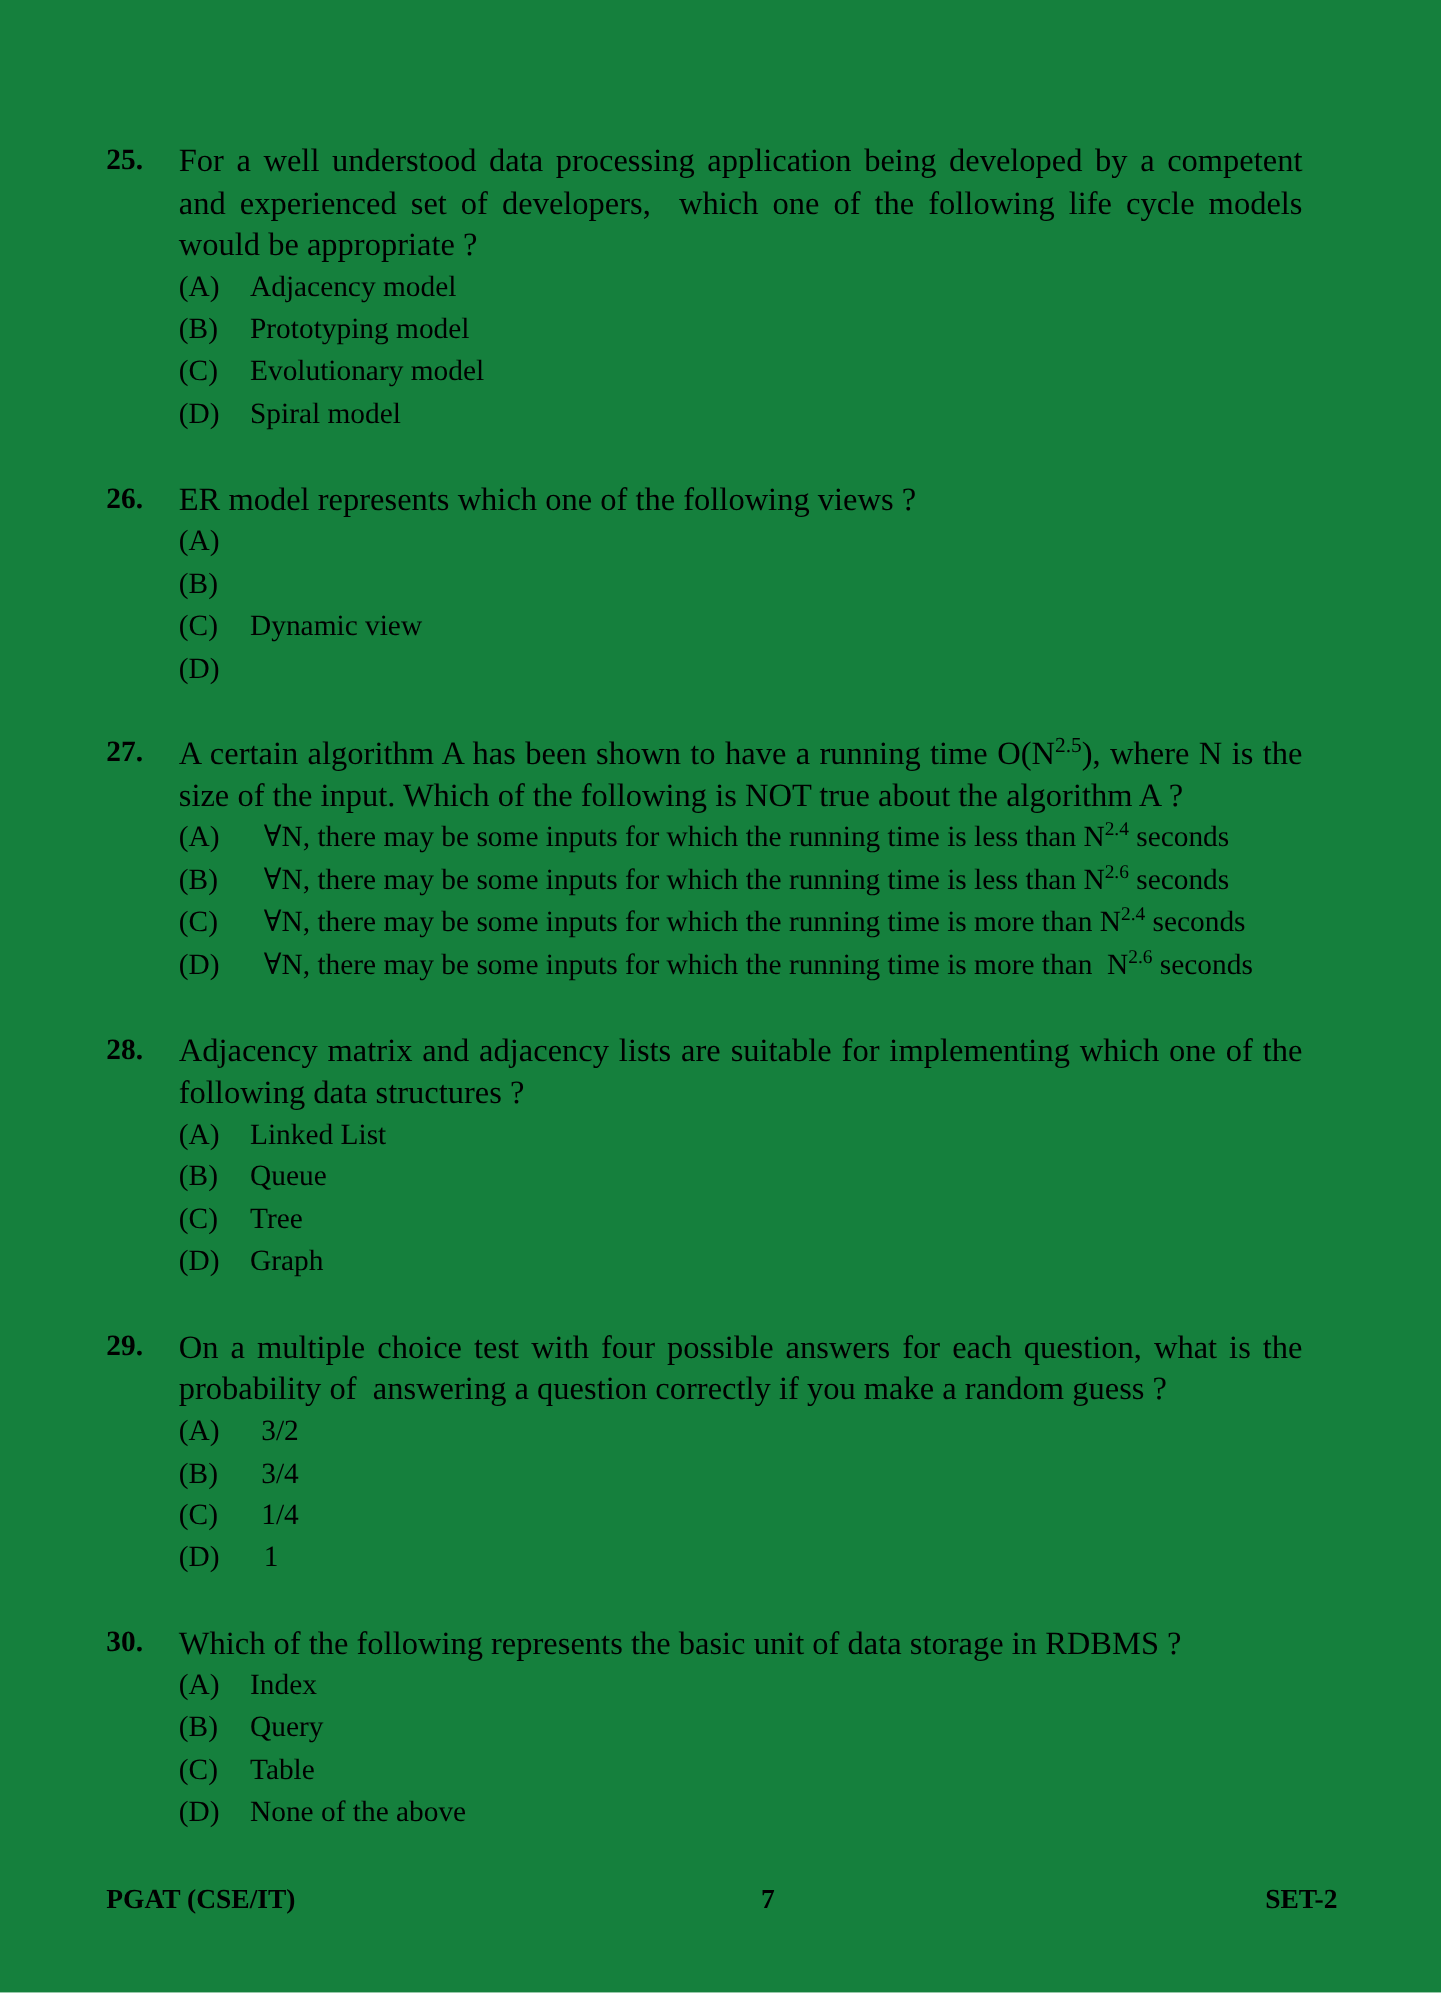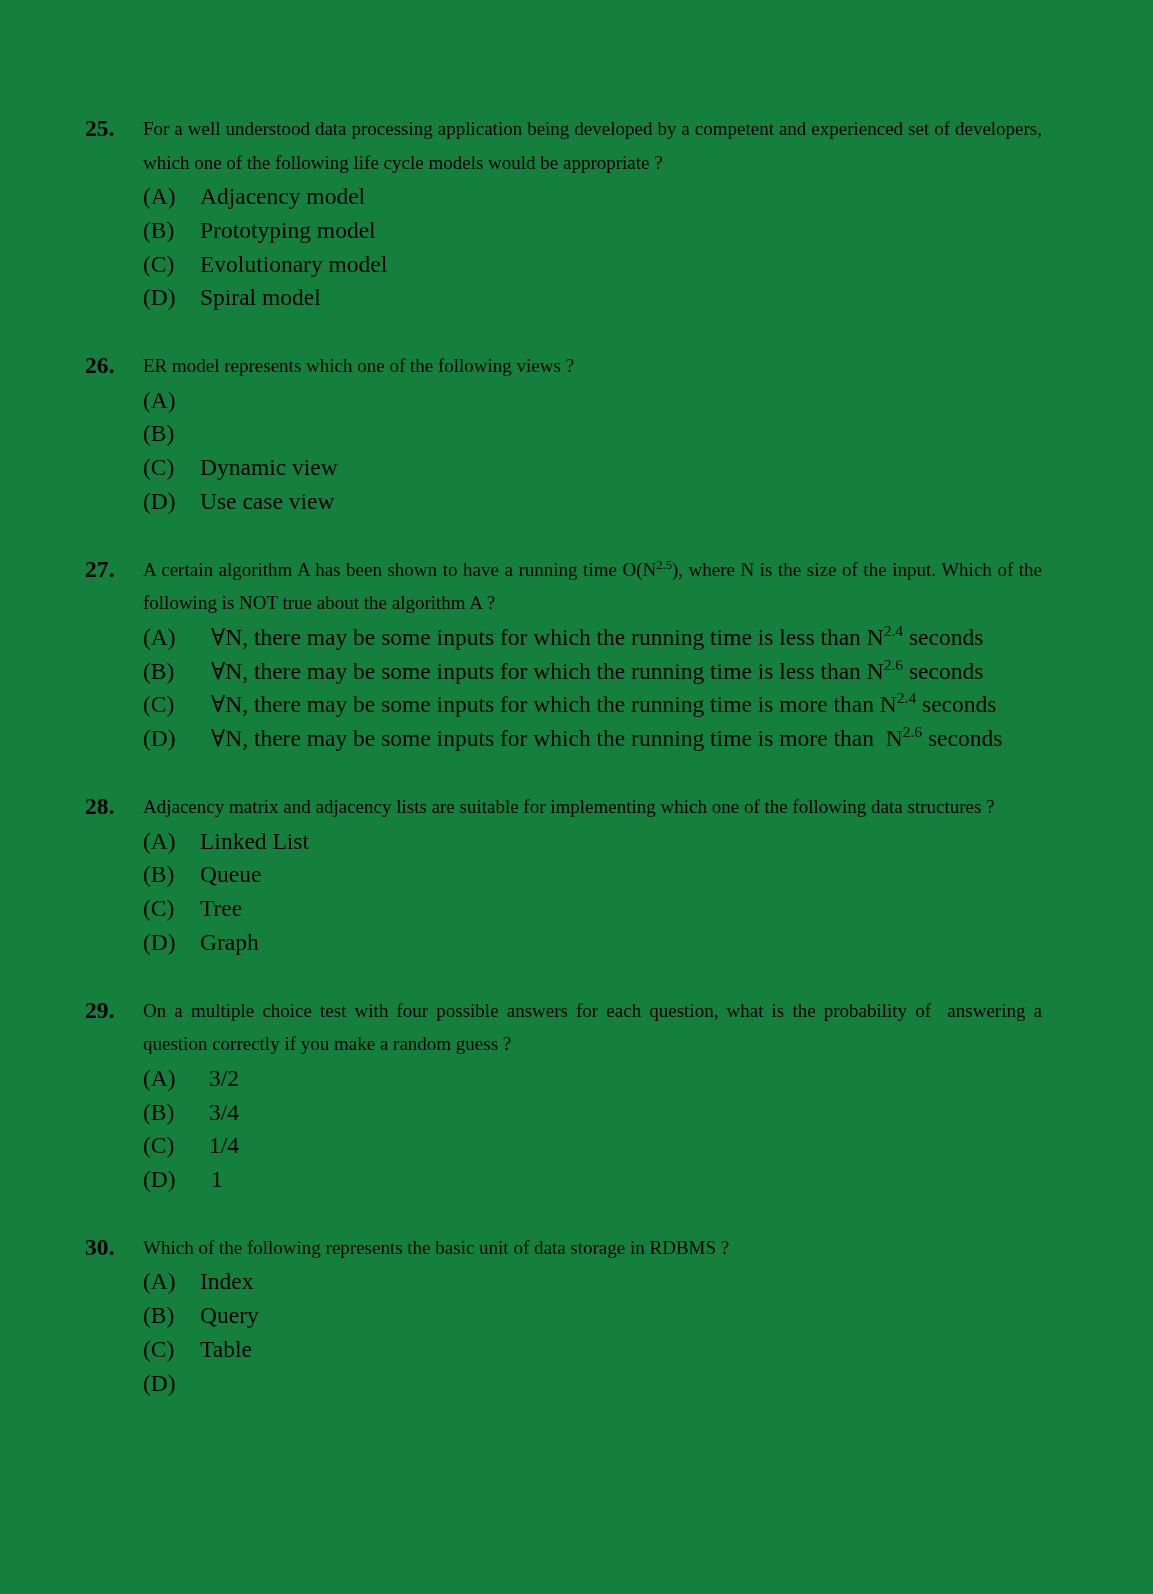--- a/index.html
+++ b/index.html
@@ -37,21 +37,21 @@
   }
   .q-num {
     flex: 0 0 58px;
     font-weight: bold;
     font-size: 23.5px;
     line-height: 33.5px;
     letter-spacing: .1px;
   }
   .q-text {
     flex: 1 1 auto;
-    font-size: 19px;
+    font-size: 26px;
     line-height: 33.5px;
     text-align: justify;
     text-justify: inter-word;
     white-space: pre-wrap;
   }
   .q-text.nojust { text-align: left; }
 
   
   .options {
     margin-top: 1px;
@@ -137,21 +137,20 @@
         </div>
         <div class="option">
           <span class="opt-label">(B)</span>
         </div>
         <div class="option">
           <span class="opt-label">(C)</span>
           <span class="opt-text">Dynamic view</span>
         </div>
         <div class="option">
           <span class="opt-label">(D)</span>
-          <span class="opt-text">Use case view</span>
         </div>
       </div>
     </div>
 
     <div class="question">
       <div class="q-head">
         <div class="q-num">27.</div>
         <div class="q-text">A certain algorithm A has been shown to have a running time O(N<sup>2.5</sup>), where N is the size of the input. Which of the following is NOT true about the algorithm A ?</div>
       </div>
       <div class="options">
@@ -237,20 +236,26 @@
         <div class="option">
           <span class="opt-label">(B)</span>
           <span class="opt-text">Query</span>
         </div>
         <div class="option">
           <span class="opt-label">(C)</span>
           <span class="opt-text">Table</span>
         </div>
         <div class="option">
           <span class="opt-label">(D)</span>
+          <span class="opt-text">None of the above</span>
         </div>
       </div>
     </div>
 
   </div>
 
+  <div class="footer">
+    <span class="footer-left">PGAT (CSE/IT)</span>
+    <span class="footer-mid">7</span>
+    <span class="footer-right">SET-2</span>
+  </div>
 
 </div>
 
 </body></html>

